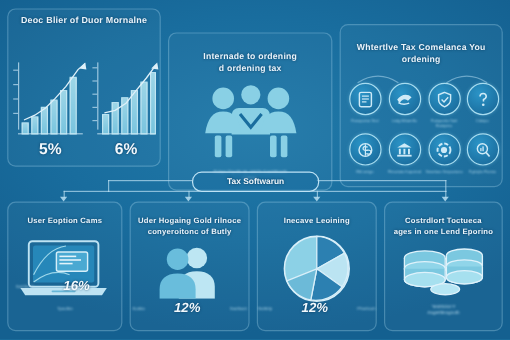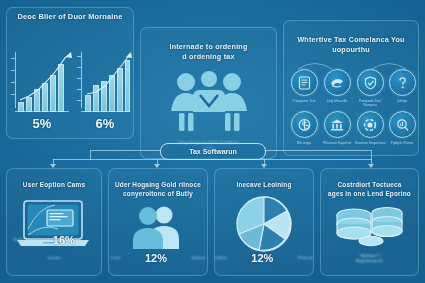--- a/index.html
+++ b/index.html
@@ -95,21 +95,21 @@
   #b1{left:6px;width:96px;}
   #b2{left:108px;width:100px;}
   #b3{left:214px;width:100px;}
   #b4{left:320px;width:99px;}
   .bot-title{top:11px;font-size:6.4px;line-height:9px;padding:0 6px;}
   .bot-foot{position:absolute;left:0;right:0;bottom:9px;text-align:center;}
   .foot-side{
     font-size:3.6px;color:#aed4e8;filter:blur(.8px);
     vertical-align:middle;
   }
-  .foot-pct{font-size:11px;margin:0 20px;vertical-align:middle;}
+  .foot-pct{font-size:11px;margin:0 20px;vertical-align:middle;font-style:italic;}
   svg{display:block;}
 </style>
 </head>
 <body>
 
 <div id="stage">
 
   <div class="panel" id="p-trend">
     <div class="ttl" id="trend-title">
       <div>Deoc Blier of Duor Mornalne</div>
@@ -186,21 +186,21 @@
 
     <div class="cap" id="people-cap">
       <div>Polaye Pryottn lot, luls/Te GawrWoudn</div>
       <div>Clektga</div>
     </div>
   </div>
 
   <div class="panel" id="p-grid">
     <div class="ttl" id="grid-title">
       <div>Whtertlve Tax Comelanca You</div>
-      <div>uopourthu</div>
+      <div>ordening</div>
     </div>
 
     <svg class="arc" width="38" height="12" style="left:12px;top:37px;">
       <path d="M2 11 Q19 0 36 11" fill="none" stroke="rgba(175,215,236,.55)" stroke-width="1"></path>
     </svg>
     <svg class="arc" width="38" height="12" style="left:86px;top:37px;">
       <path d="M2 11 Q19 0 36 11" fill="none" stroke="rgba(175,215,236,.55)" stroke-width="1"></path>
     </svg>
 
     <div class="ic-cell" style="left:4px;top:48px;">

